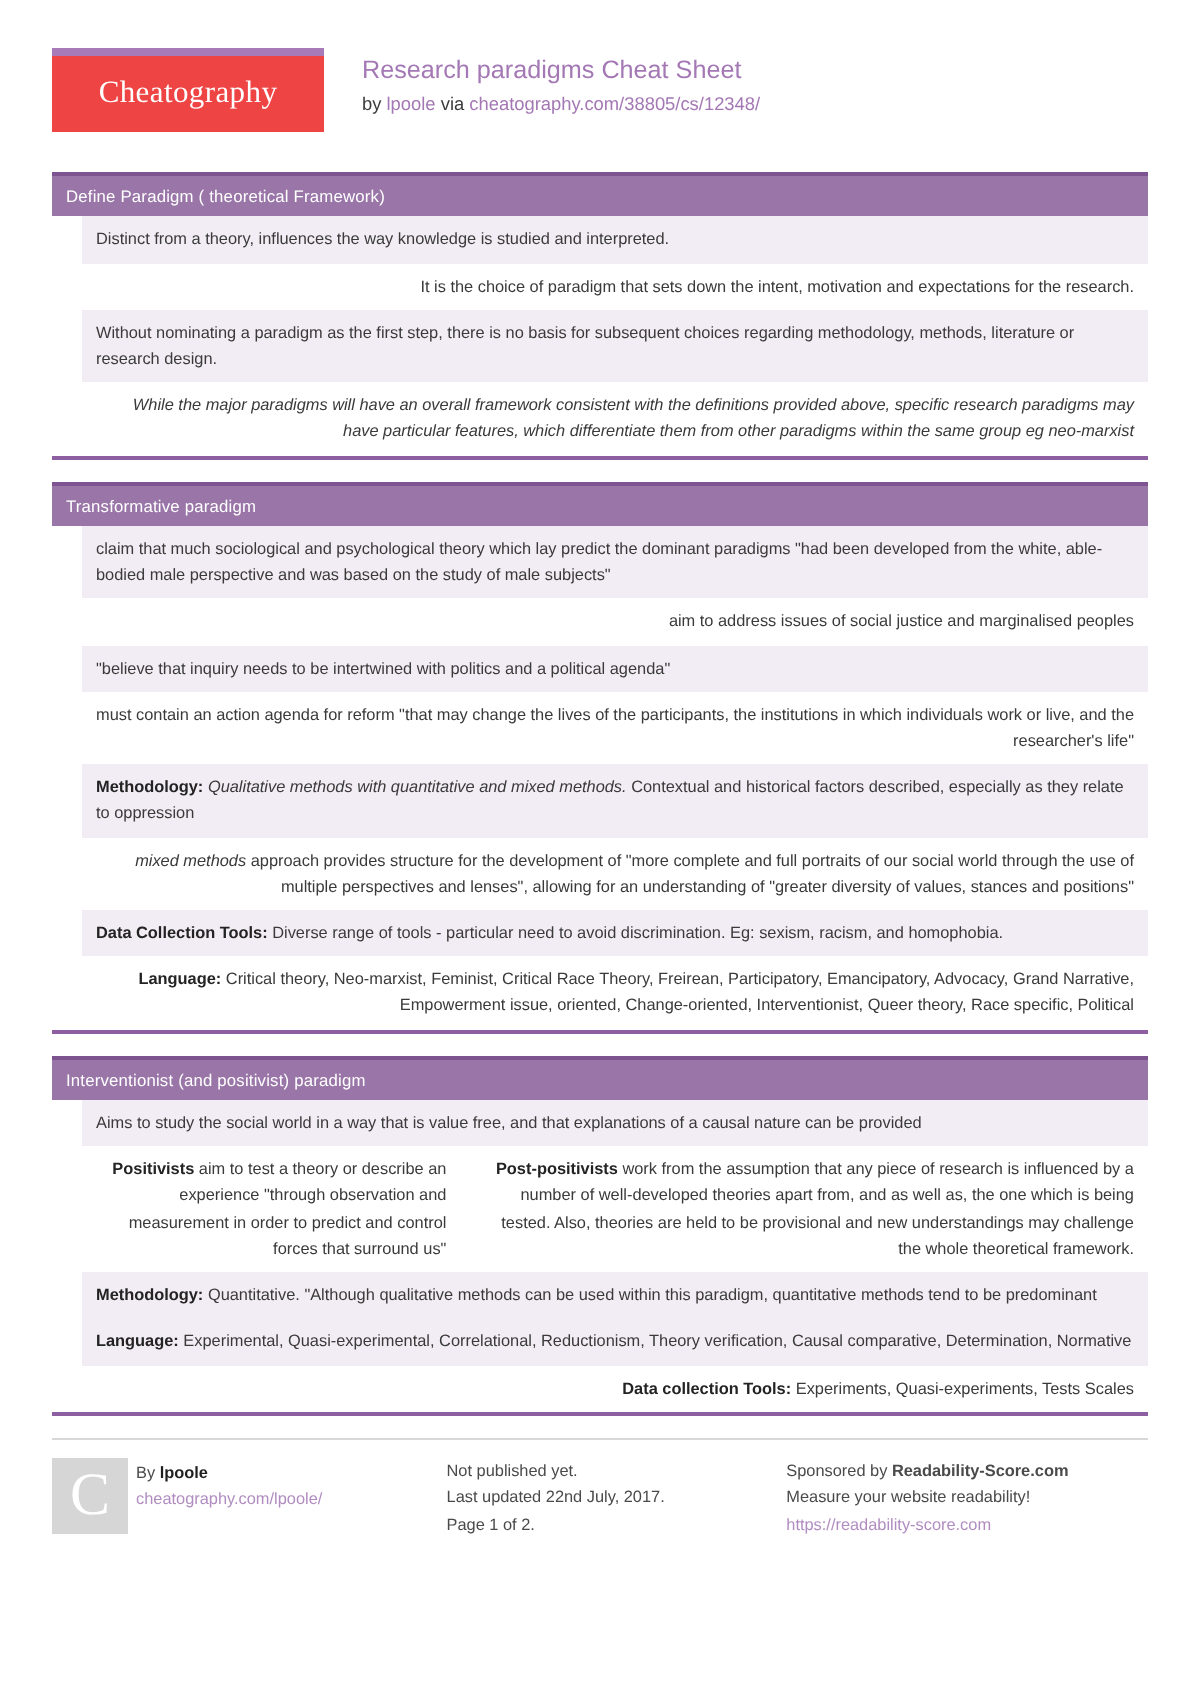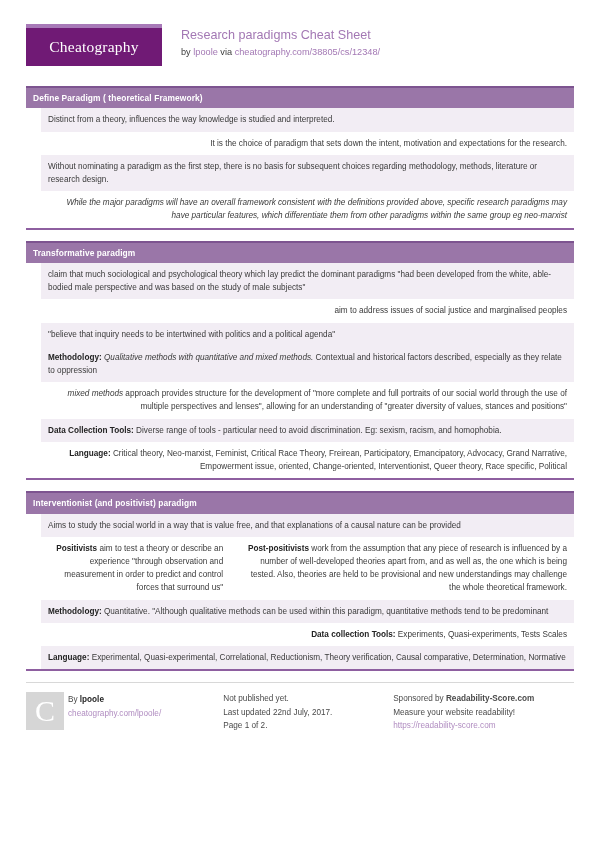--- a/index.html
+++ b/index.html
@@ -26,21 +26,21 @@
   
   .masthead {
     display: flex;
     align-items: flex-start;
     height: 46px;
     margin-bottom: 16px;
   }
   .logo-block {
     width: 136px;
     height: 42px;
-    background: #701a75;
+    background: #ef4444;
     border-top: 4px solid #a87ab8;
     box-sizing: border-box;
     display: flex;
     align-items: center;
     justify-content: center;
     flex: 0 0 auto;
   }
   .logo-text {
     font-family: "Liberation Serif", serif;
     color: #ffffff;
@@ -77,21 +77,21 @@
   
   .section {
     border-bottom: 2px solid #8e5fa0;
     margin-bottom: 11px;
   }
   .section-head {
     background: #9a76a8;
     border-top: 2px solid #7d5490;
     color: #ffffff;
     font-size: 8.4px;
-    font-weight: bold;
+    font-weight: normal;
     line-height: 1;
     padding: 6px 7px 6px 7px;
     letter-spacing: .1px;
   }
   .row {
     font-size: 8.2px;
     line-height: 13.2px;
     color: #3a3a3a;
     padding: 5px 7px 5px 7px;
     box-sizing: border-box;
@@ -170,35 +170,36 @@
         <div class="row shade"><span>Distinct from a theory, influences the way knowledge is studied and interpreted.</span></div>
         <div class="row plainbg"><span>It is the choice of paradigm that sets down the intent, motivation and expectations for the research.</span></div>
         <div class="row shade"><span>Without nominating a paradigm as the first step, there is no basis for subsequent choices regarding methodology, methods, literature or research design.</span></div>
         <div class="row plainbg"><i>While the major paradigms will have an overall framework consistent with the definitions provided above, specific research paradigms may have particular features, which differentiate them from other paradigms within the same group eg neo-marxist</i></div>
       </div>
       <div class="section">
         <div class="section-head">Transformative paradigm</div>
         <div class="row shade"><span>claim that much sociological and psychological theory which lay predict the dominant paradigms "had been developed from the white, able-bodied male perspective and was based on the study of male subjects"</span></div>
         <div class="row plainbg"><span>aim to address issues of social justice and marginalised peoples</span></div>
         <div class="row shade"><span>"believe that inquiry needs to be intertwined with politics and a political agenda"</span></div>
+        <div class="row plainbg"><span>must contain an action agenda for reform "that may change the lives of the participants, the institutions in which individuals work or live, and the researcher's life"</span></div>
         <div class="row shade"><b>Methodology:</b><span> </span><i>Qualitative methods with quantitative and mixed methods.</i><span> Contextual and historical factors described, especially as they relate to oppression</span></div>
         <div class="row plainbg"><i>mixed methods</i><span> approach provides structure for the development of "more complete and full portraits of our social world through the use of multiple perspectives and lenses", allowing for an understanding of "greater diversity of values, stances and positions"</span></div>
         <div class="row shade"><b>Data Collection Tools:</b><span> Diverse range of tools - particular need to avoid discrimination. Eg: sexism, racism, and homophobia.</span></div>
         <div class="row plainbg"><b>Language:</b><span> Critical theory, Neo-marxist, Feminist, Critical Race Theory, Freirean, Participatory, Emancipatory, Advocacy, Grand Narrative, Empowerment issue, oriented, Change-oriented, Interventionist, Queer theory, Race specific, Political</span></div>
       </div>
       <div class="section">
         <div class="section-head">Interventionist (and positivist) paradigm</div>
         <div class="row shade"><span>Aims to study the social world in a way that is value free, and that explanations of a causal nature can be provided</span></div>
         <div class="row plainbg split">
           <div class="cell left"><b>Positivists</b><span> aim to test a theory or describe an experience "through observation and measurement in order to predict and control forces that surround us"</span></div>
           <div class="cell right"><b>Post-positivists</b><span> work from the assumption that any piece of research is influenced by a number of well-developed theories apart from, and as well as, the one which is being tested. Also, theories are held to be provisional and new understandings may challenge the whole theoretical framework.</span></div>
         </div>
         <div class="row shade"><b>Methodology:</b><span> Quantitative. "Although qualitative methods can be used within this paradigm, quantitative methods tend to be predominant</span></div>
+        <div class="row shade"><b>Language:</b><span> Experimental, Quasi-experimental, Correlational, Reductionism, Theory verification, Causal comparative, Determination, Normative</span></div>
         <div class="row plainbg"><b>Data collection Tools:</b><span> Experiments, Quasi-experiments, Tests Scales</span></div>
-        <div class="row shade"><b>Language:</b><span> Experimental, Quasi-experimental, Correlational, Reductionism, Theory verification, Causal comparative, Determination, Normative</span></div>
       </div>
     </div>
 
   <div class="footer">
     <div class="foot-col c1">
       <div class="avatar">C</div>
       <div class="foot-meta">
         <div class="foot-line bold-name"><span>By </span><b>lpoole</b></div>
         <div class="foot-line link">cheatography.com/lpoole/</div>
       </div>

